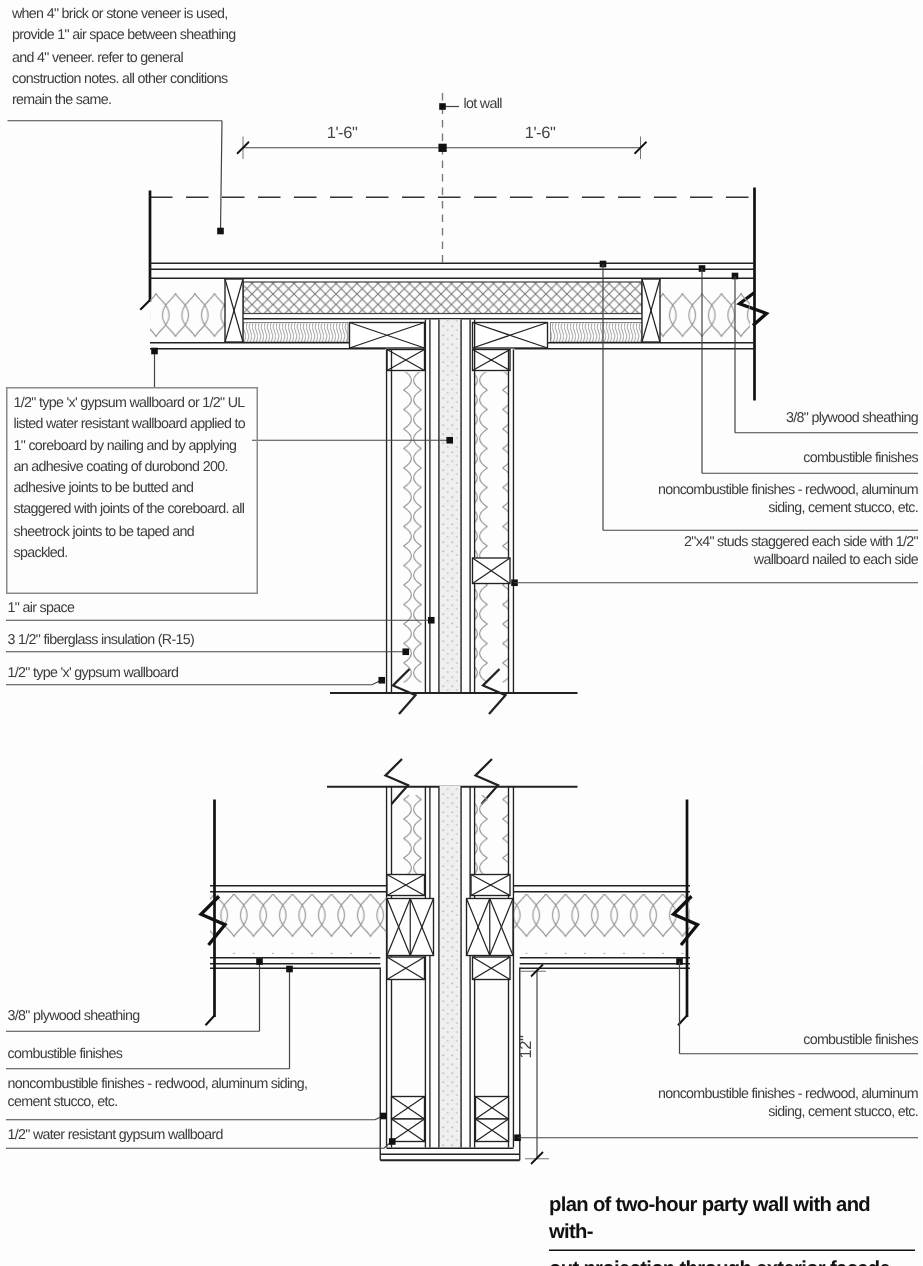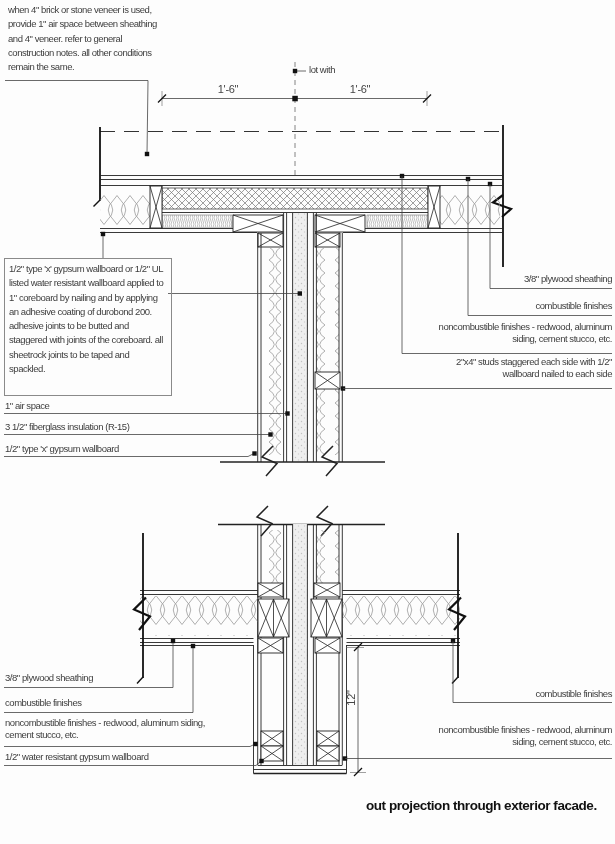--- a/index.html
+++ b/index.html
@@ -277,21 +277,21 @@
     <rect class="dot" x="450.8" y="638.8" width="4.4" height="4.4"></rect>
     <line class="ldr" x1="453" y1="641" x2="453" y2="702.5"></line>
     <line class="ldr" x1="453" y1="702.5" x2="612" y2="702.5"></line>
     <rect class="dot" x="342.8" y="756.3" width="4.4" height="4.4"></rect>
     <line class="ldr" x1="345" y1="758.5" x2="612" y2="758.5"></line>
   </g>
 </svg>
 
 <div class="lbl para" style="left:8px;top:3px;width:150px;">when 4" brick or stone veneer is used, provide 1" air space between sheathing and 4" veneer. refer to general construction notes. all other conditions remain the same.</div>
 
-<div class="lbl" style="left:309px;top:64px;">lot with</div>
+<div class="lbl" style="left:309px;top:64px;">lot wall</div>
 <div class="lbl dim center" style="left:196px;top:83px;width:64px;">1'-6"</div>
 <div class="lbl dim center" style="left:328px;top:83px;width:64px;">1'-6"</div>
 
 <div class="lbl para boxed" style="left:4px;top:258px;width:158px;min-height:130px;">1/2" type 'x' gypsum wallboard or 1/2" UL listed water resistant wallboard applied to 1" coreboard by nailing and by applying an adhesive coating of durobond 200. adhesive joints to be butted and staggered with joints of the coreboard. all sheetrock joints to be taped and spackled.</div>
 <div class="lbl" style="left:5px;top:400px;">1" air space</div>
 <div class="lbl" style="left:5px;top:421px;">3 1/2" fiberglass insulation (R-15)</div>
 <div class="lbl" style="left:5px;top:443px;">1/2" type 'x' gypsum wallboard</div>
 
 <div class="lbl ralign" style="right:3px;top:273px;">3/8" plywood sheathing</div>
 <div class="lbl ralign" style="right:3px;top:300px;">combustible finishes</div>
@@ -302,16 +302,17 @@
 
 <div class="lbl" style="left:5px;top:672px;">3/8" plywood sheathing</div>
 <div class="lbl" style="left:5px;top:697px;">combustible finishes</div>
 <div class="lbl" style="left:5px;top:717px;width:228px;">noncombustible finishes - redwood, aluminum siding, cement stucco, etc.</div>
 <div class="lbl" style="left:5px;top:751px;">1/2" water resistant gypsum wallboard</div>
 
 <div class="lbl ralign" style="right:3px;top:688px;">combustible finishes</div>
 <div class="lbl ralign" style="right:3px;top:724px;width:182px;">noncombustible finishes - redwood, aluminum siding, cement stucco, etc.</div>
 
 <div class="caption">
+  <span class="l1">plan of two-hour party wall with and with-</span>
   <span class="l2">out projection through exterior facade.</span>
 </div>
 
 </div>
 
 </body></html>

